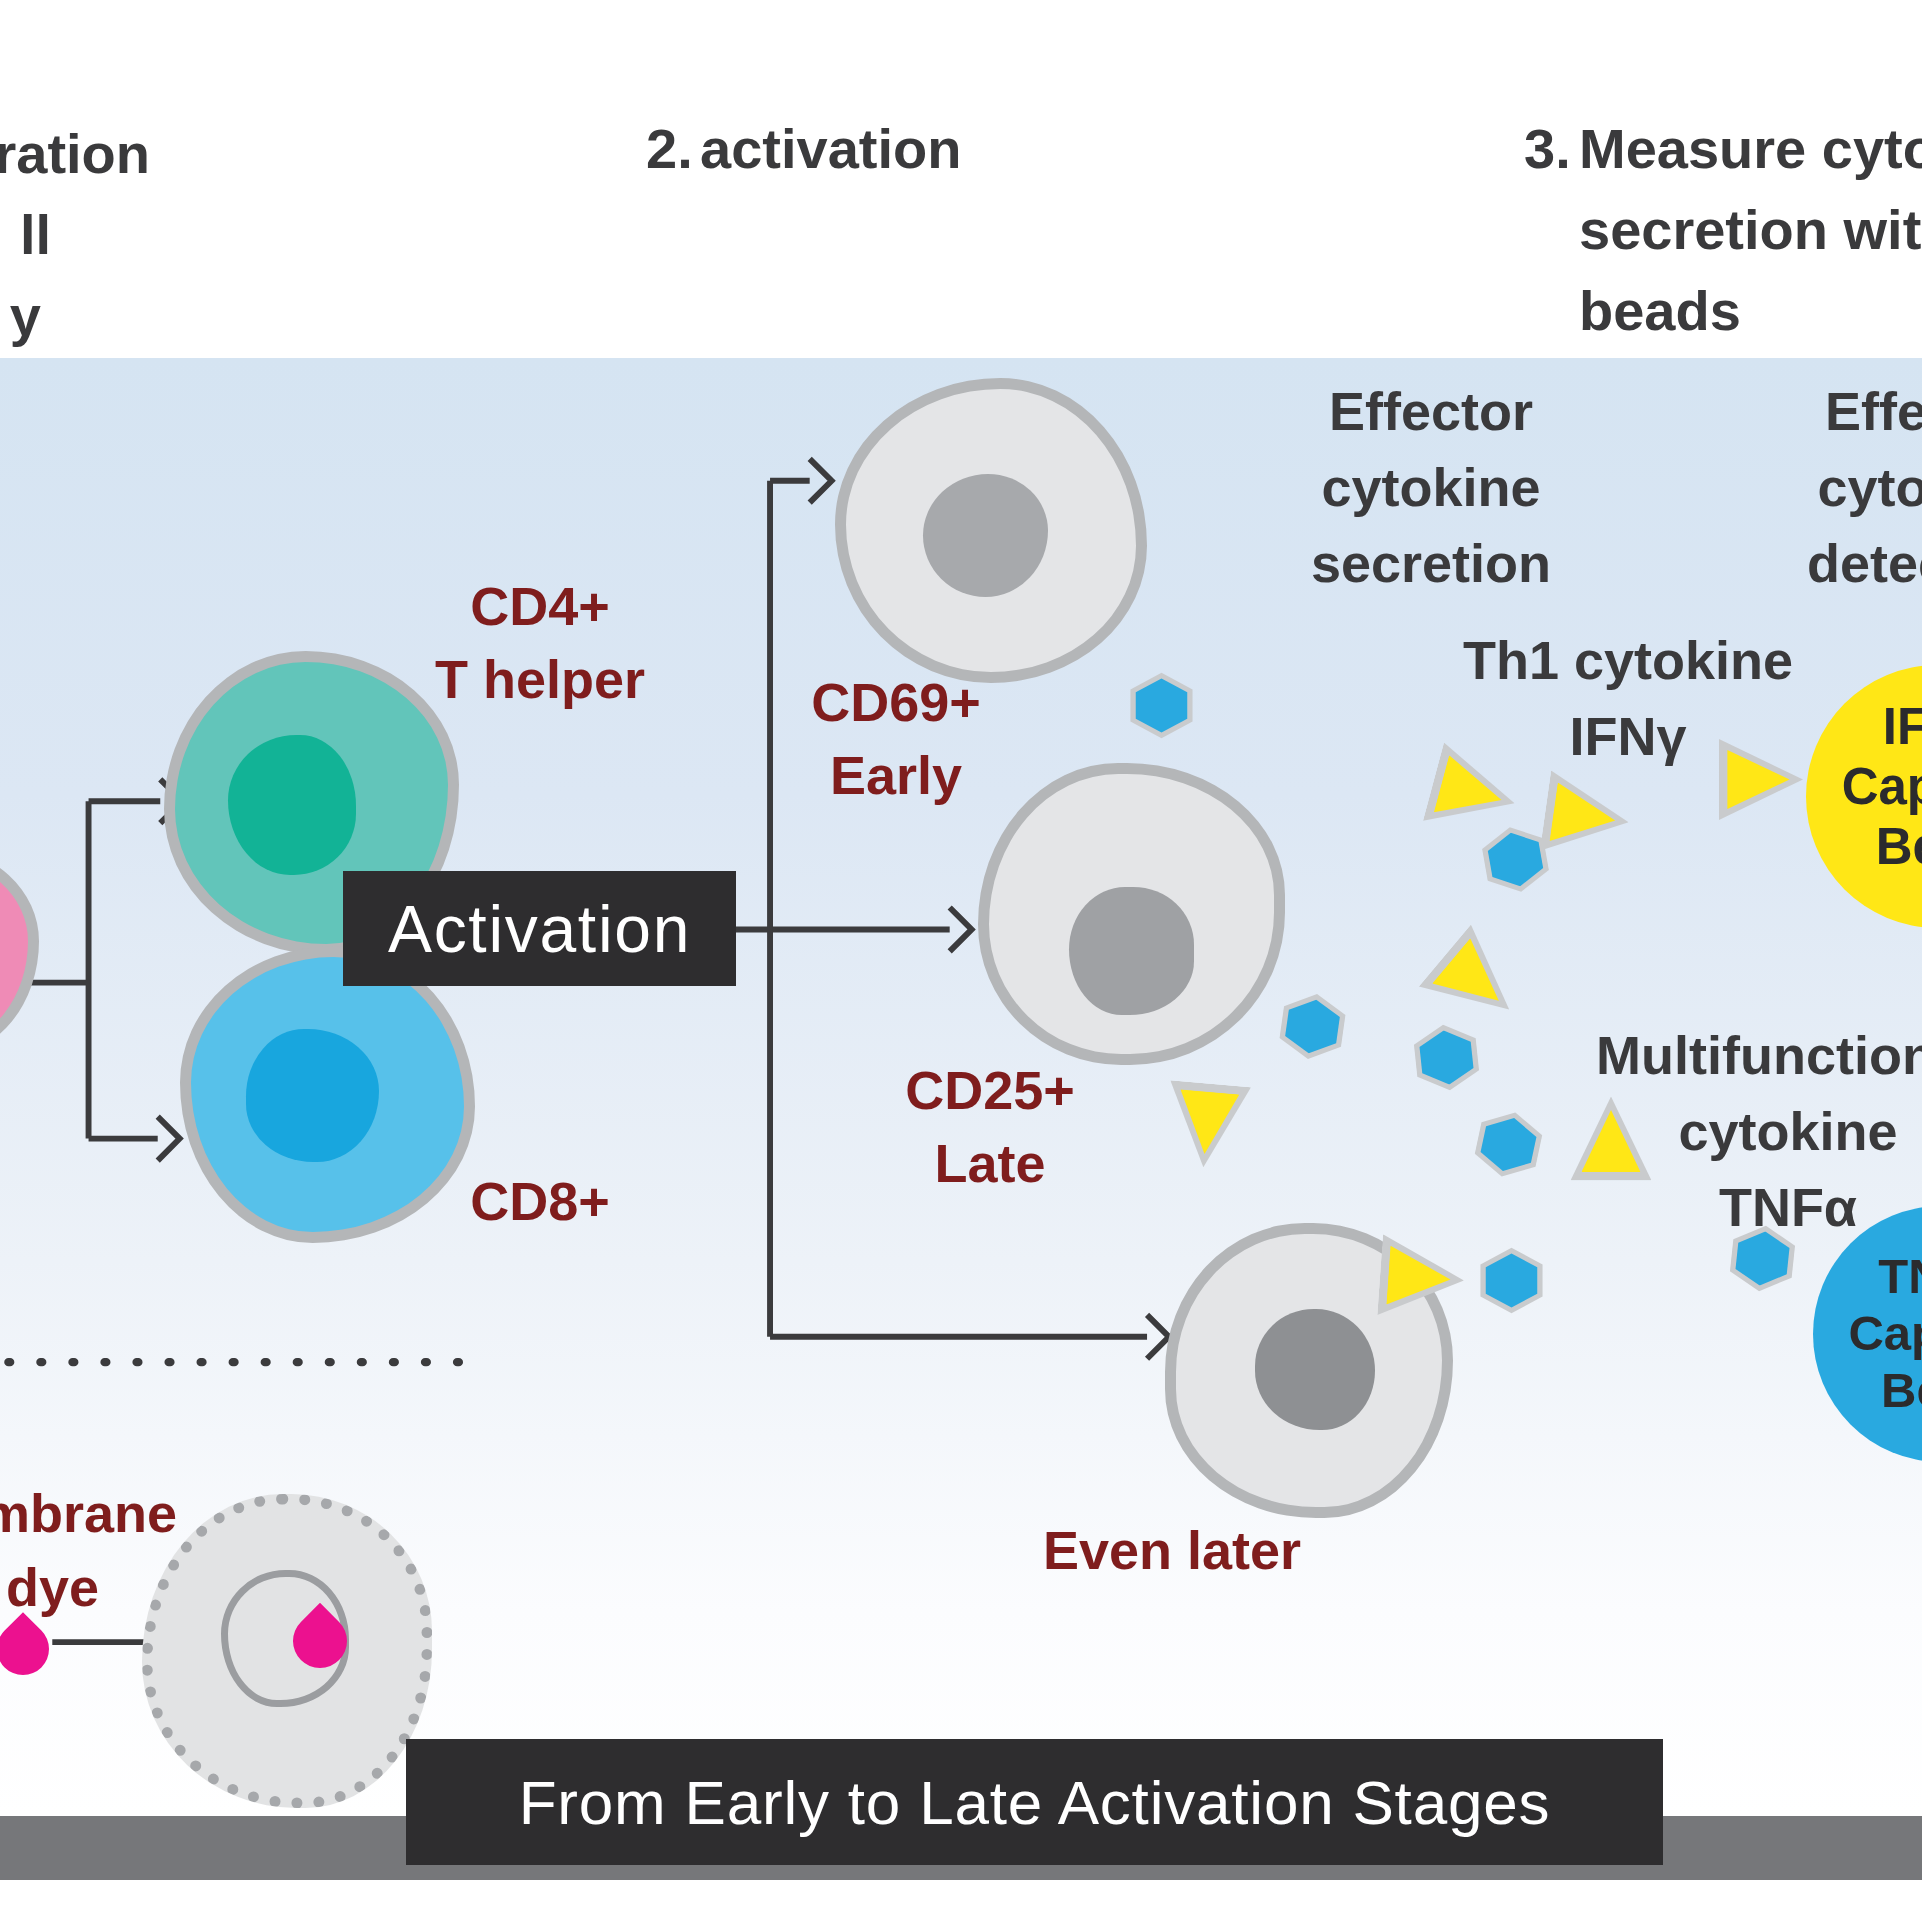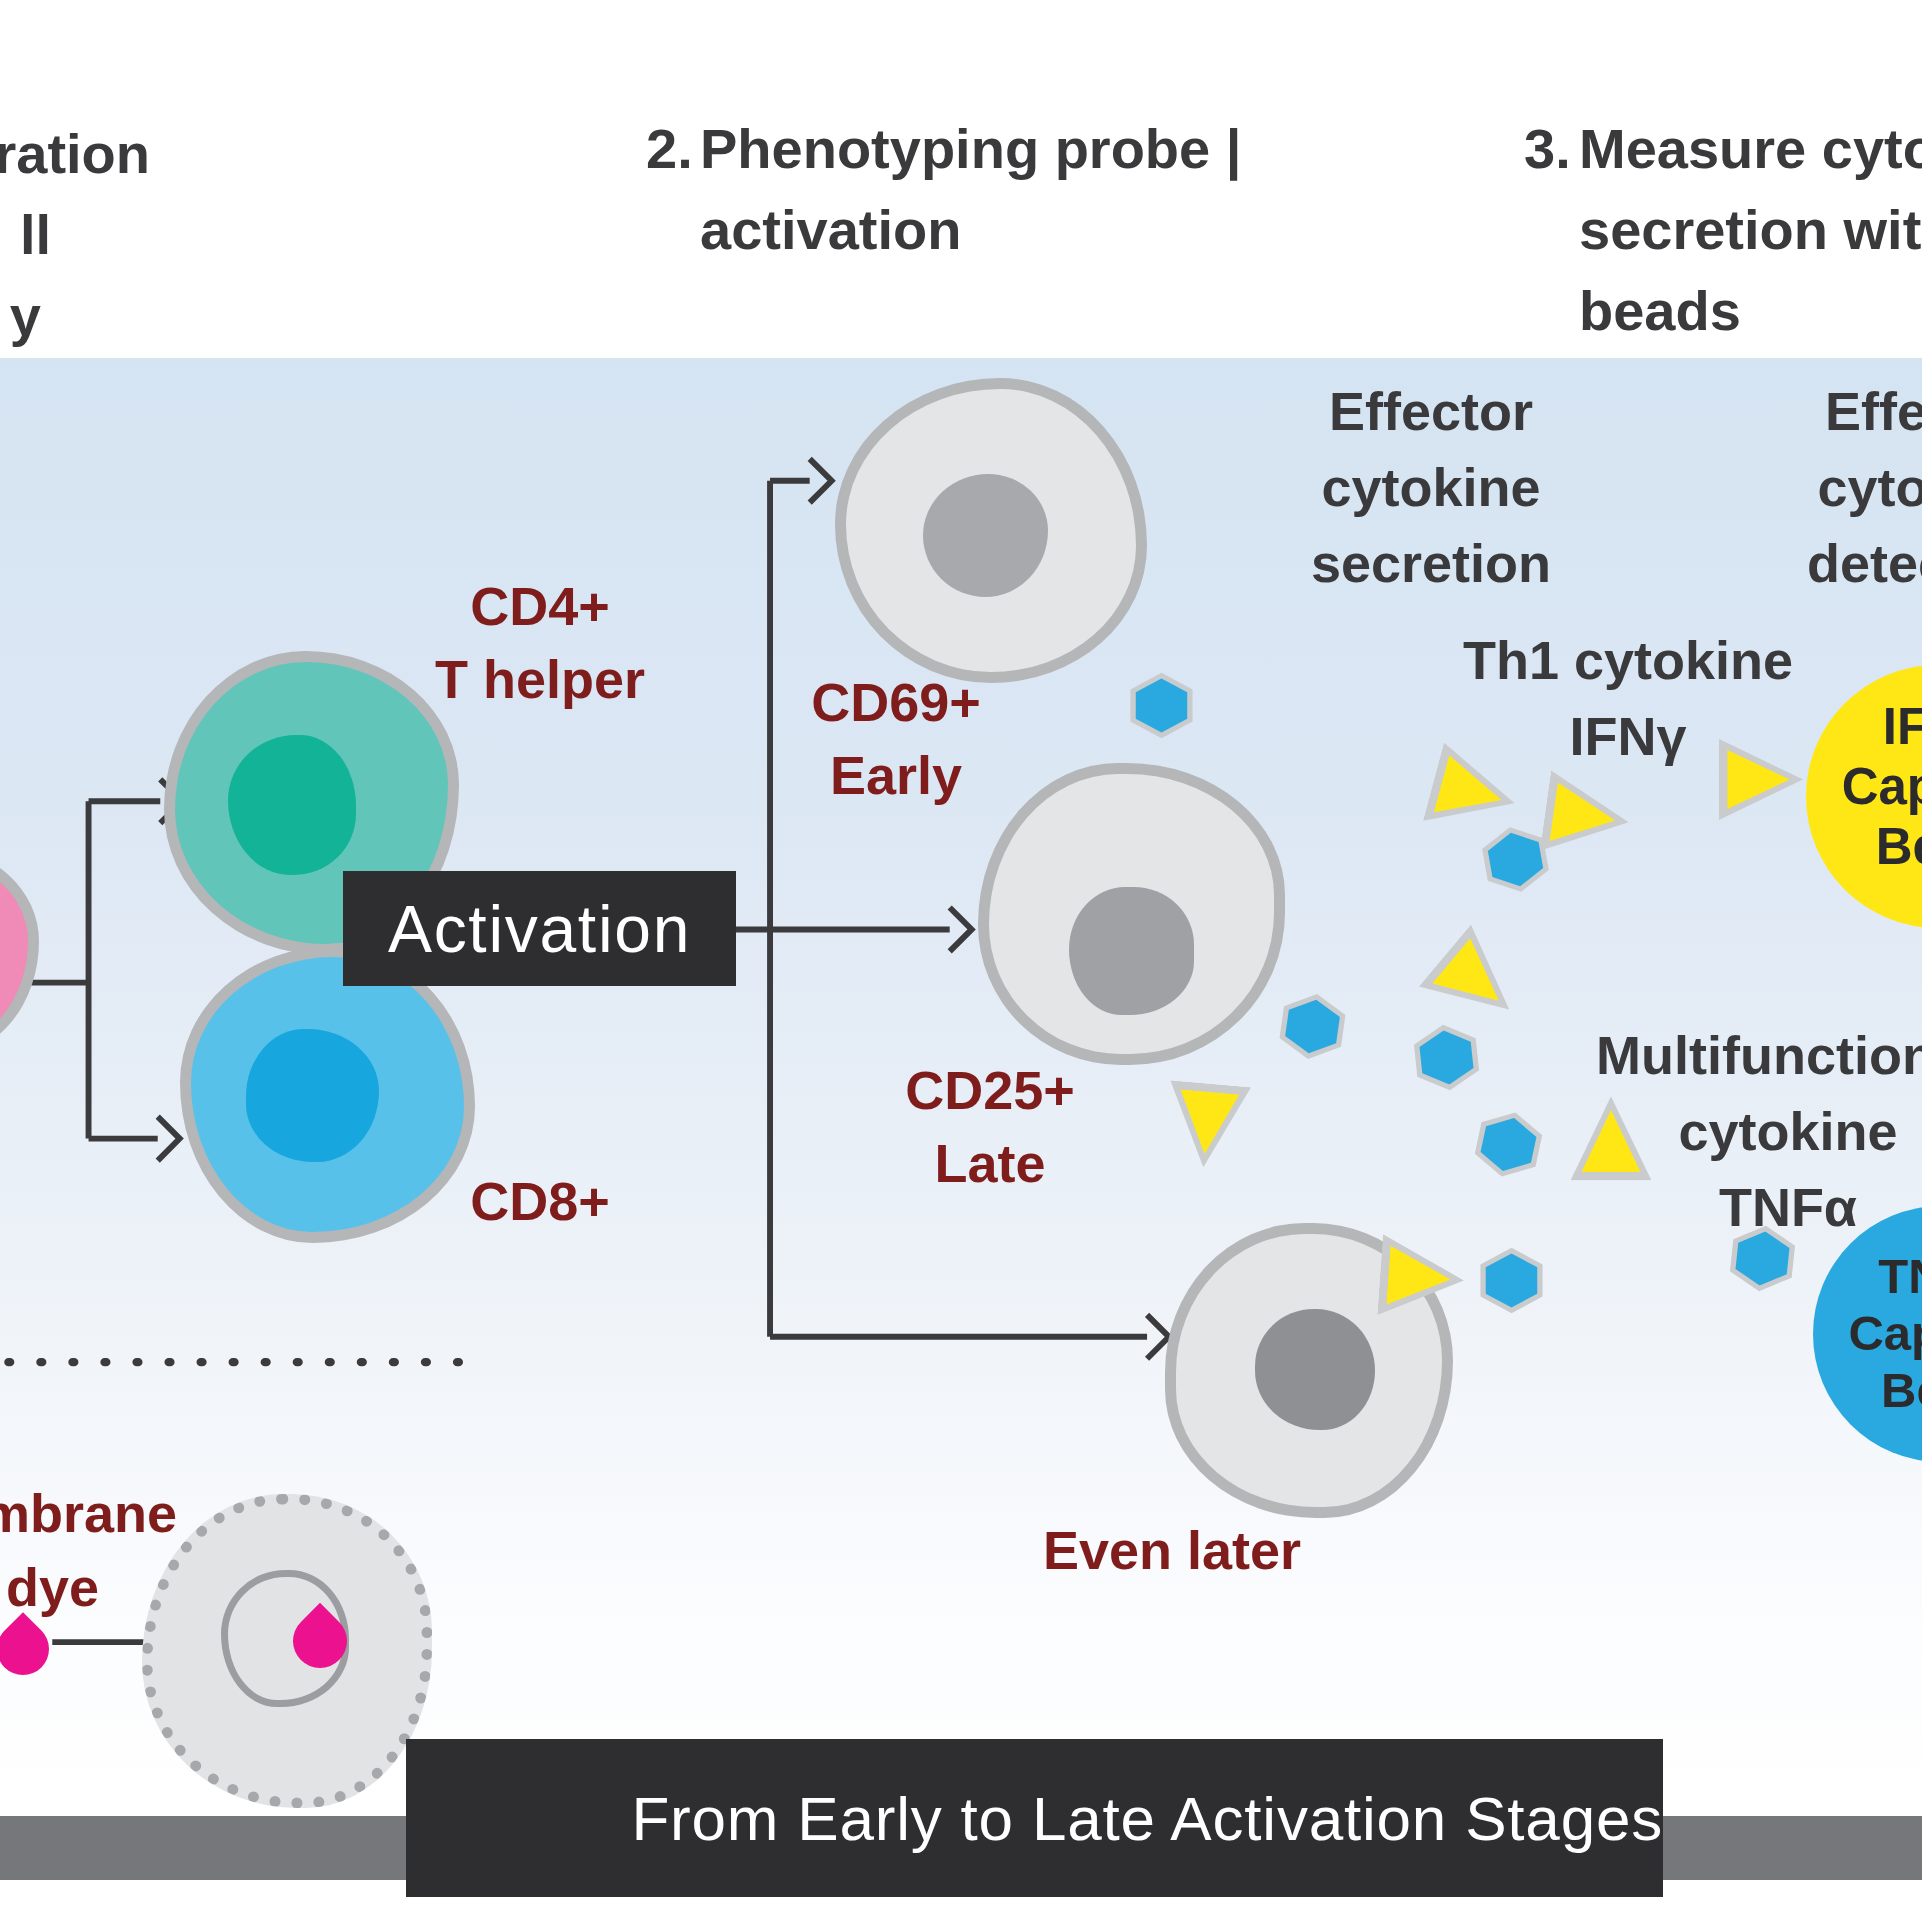--- a/index.html
+++ b/index.html
@@ -76,22 +76,22 @@
   .lbl{font-size:54px;line-height:73px;font-weight:700;color:#7f1d1d;}
   .ann{font-size:54px;line-height:76px;font-weight:700;color:#3a3a3c;}
   .step{font-size:56px;line-height:81px;font-weight:700;color:#3a3a3c;}
   .step .ln{display:block;}
   .beadtxt{font-size:51px;line-height:60px;font-weight:700;color:#2b2b2d;}
   .beadtxt2{font-size:49px;line-height:57px;font-weight:700;color:#2b2b2d;}
   .blackbox{position:absolute;background:#2e2d2f;z-index:6;
     display:flex;align-items:center;justify-content:center;color:#ffffff;}
   .box-activation{left:343px;top:871px;width:393px;height:115px;
     font-size:66px;font-weight:500;letter-spacing:1.7px;}
-  .box-banner{left:406px;top:1739px;width:1257px;height:158px;
-    font-size:62px;font-weight:500;letter-spacing:0.8px;justify-content:flex-end;}
+  .box-banner{left:406px;top:1739px;width:1257px;height:126px;
+    font-size:62px;font-weight:500;letter-spacing:0.8px;}
 </style>
 </head>
 <body>
 
 <div class="panel"></div>
 <div class="gray-strip"></div>
 
 <svg class="connectors" width="1923" height="1923" viewBox="0 0 2280 2280">
   <g stroke="#3b3b3d" stroke-width="7" fill="none">
     <path d="M30 1165 H105 M105 950 V1350 M105 950 H190 M105 1350 H187"></path>
@@ -195,21 +195,20 @@
   <span class="ln" style="display:block">Capture</span>
   <span class="ln" style="display:block">Bead</span>
 </div>
 
 <span class="txt step" style="right:1773px;top:113px;">ration</span>
 <span class="txt step" style="right:1872px;top:194px;">ll</span>
 <span class="txt step" style="right:1882px;top:275px;">y</span>
 
 <span class="txt step" style="left:646px;top:108px;">2.</span>
 <div class="txt step" style="left:700px;top:108px;">
-  <span class="ln">Phenotyping probe |</span>
   <span class="ln">activation</span>
 </div>
 
 <span class="txt step" style="left:1524px;top:108px;">3.</span>
 <div class="txt step" style="left:1579px;top:108px;">
   <span class="ln">Measure cytokine</span>
   <span class="ln">secretion with</span>
   <span class="ln">beads</span>
 </div>
 

